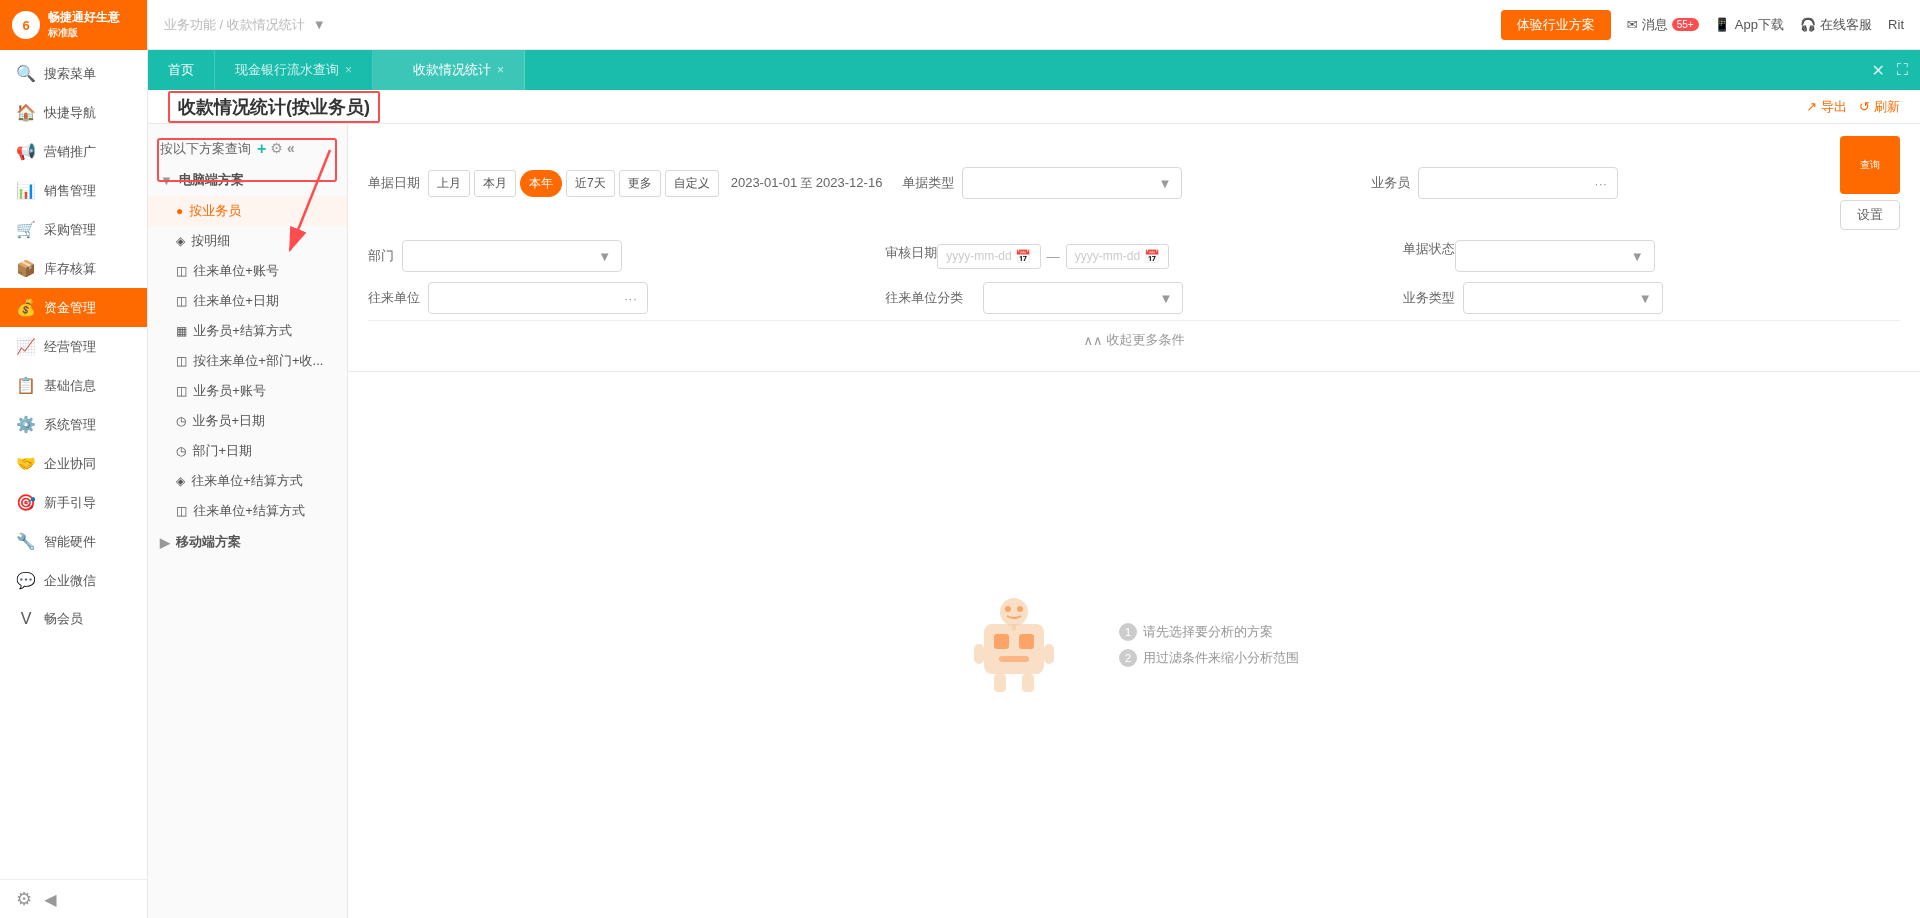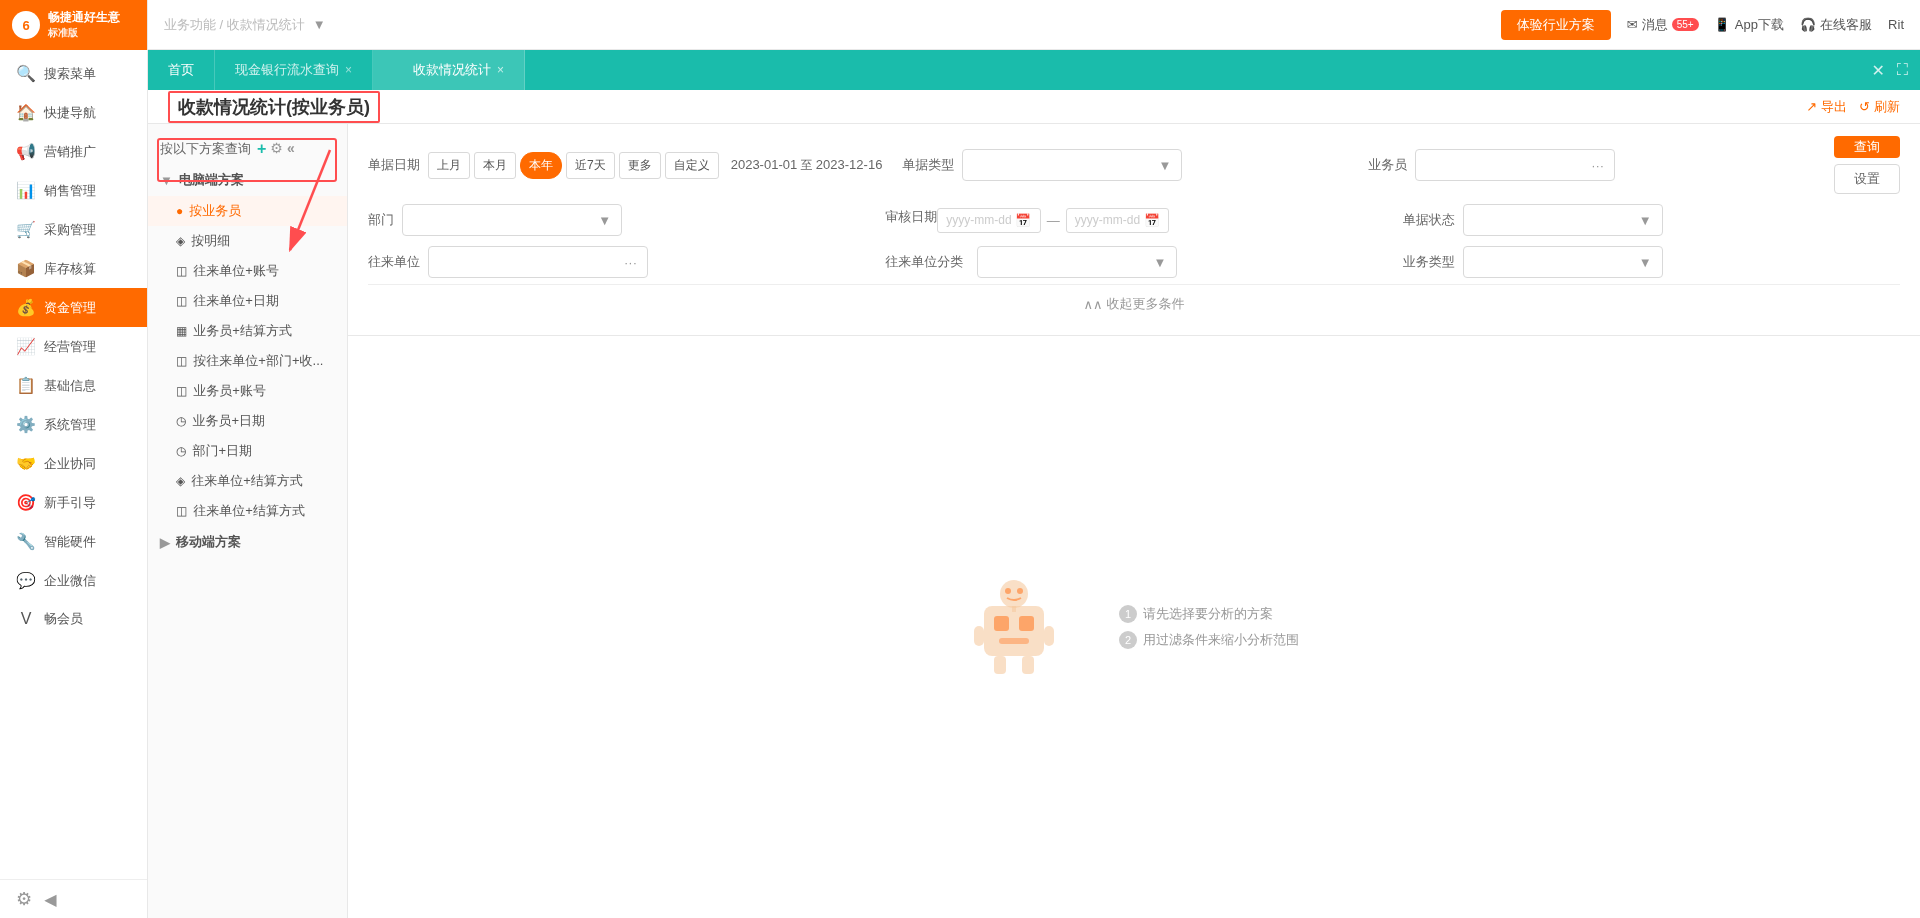--- a/index.html
+++ b/index.html
@@ -151,21 +151,21 @@
 
     .collapse-bar {
       display: flex; align-items: center; justify-content: center;
       padding: 10px;
       color: #999; cursor: pointer; font-size: 13px; gap: 4px;
       border-top: 1px solid #eee;
     }
     .btn-query {
       background: #ff6a00; color: #fff;
       border: none; border-radius: 4px;
-      padding: 2px 20px; cursor: pointer; font-size: 13px;
+      padding: 22px 20px; cursor: pointer; font-size: 10px;
     }
     .btn-set {
       background: #fff; color: #666;
       border: 1px solid #d9d9d9; border-radius: 4px;
       padding: 5px 16px; cursor: pointer; font-size: 13px;
     }
     .empty-tips { display: flex; flex-direction: column; gap: 8px; color: #999; }
     .empty-tip-item { display: flex; align-items: flex-start; gap: 6px; }
     .tip-num {
       width: 18px; height: 18px;
@@ -467,38 +467,38 @@
                 <span style="color:#ccc;font-size:12px;">yyyy-mm-dd</span>
                 <span style="color:#999;">📅</span>
               </div>
               <span style="color:#999;">—</span>
               <div style="display:inline-flex;align-items:center;gap:4px;border:1px solid #d9d9d9;border-radius:3px;padding:4px 8px;">
                 <span style="color:#ccc;font-size:12px;">yyyy-mm-dd</span>
                 <span style="color:#999;">📅</span>
               </div>
             </div>
           </div>
-          <div style="display:flex;align-items:center;gap:8px;flex:1;">
+          <div style="display:flex;align-items:flex-start;flex:1;">
             <span style="color:#666;white-space:nowrap;">单据状态</span>
             <div class="filter-select" style="flex:1;max-width:200px;">
               <span class="filter-select-text"></span>
               <span class="filter-select-arrow">▼</span>
             </div>
           </div>
         </div>
 
         <div style="display:flex;align-items:center;gap:20px;margin-bottom:6px;">
           <div style="display:flex;align-items:center;gap:8px;flex:1;">
             <span style="color:#666;white-space:nowrap;">往来单位</span>
             <div class="filter-select" style="flex:1;max-width:220px;">
               <span class="filter-select-text"></span>
               <span style="margin-left:auto;color:#999;">···</span>
             </div>
           </div>
-          <div style="display:flex;align-items:center;gap:14px;flex:1;">
+          <div style="display:flex;align-items:center;gap:20px;flex:1;">
             <span style="color:#666;white-space:nowrap;">往来单位分类</span>
             <div class="filter-select" style="flex:1;max-width:200px;">
               <span class="filter-select-text"></span>
               <span class="filter-select-arrow">▼</span>
             </div>
           </div>
           <div style="display:flex;align-items:center;gap:8px;flex:1;">
             <span style="color:#666;white-space:nowrap;">业务类型</span>
             <div class="filter-select" style="flex:1;max-width:200px;">
               <span class="filter-select-text"></span>

